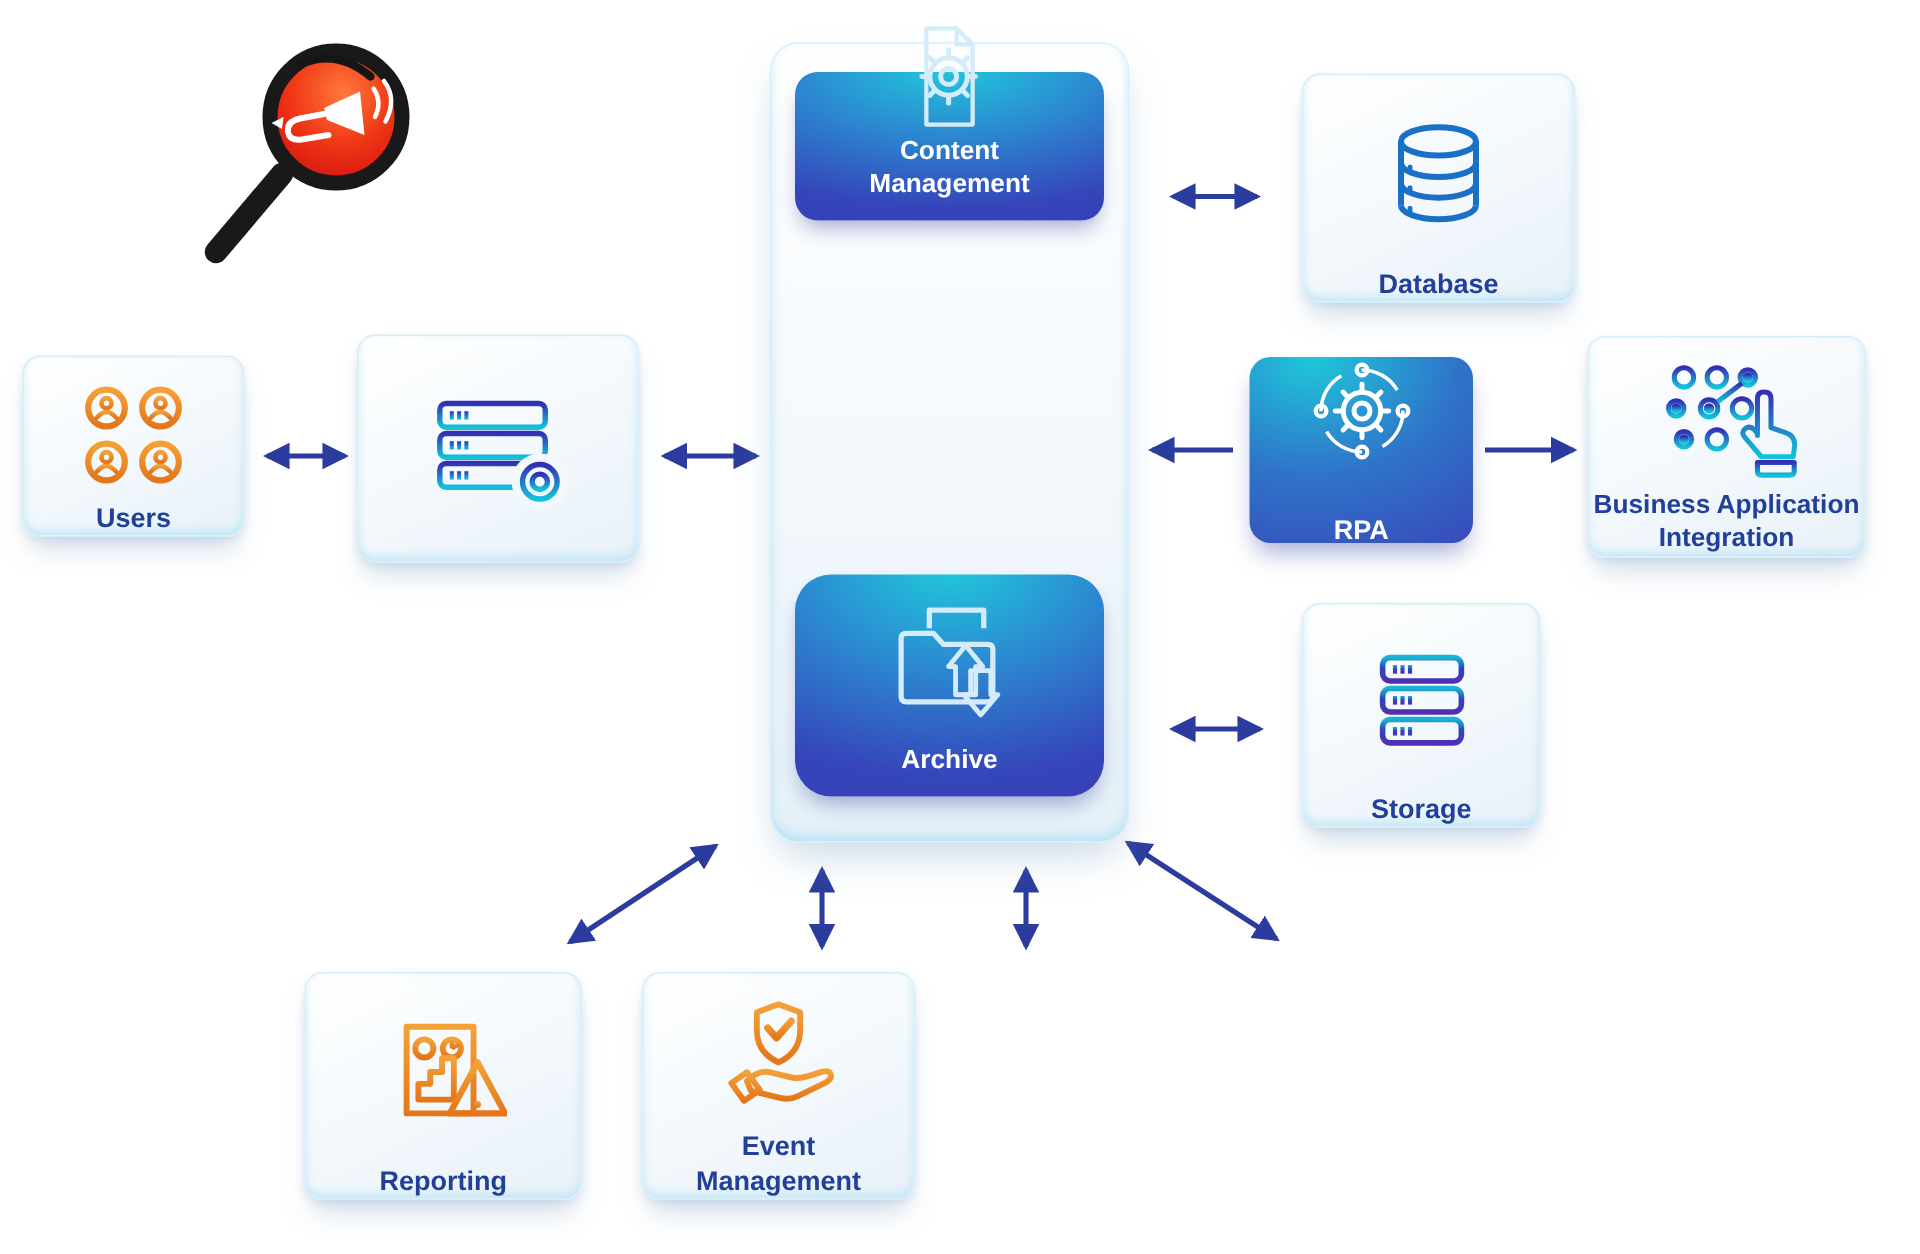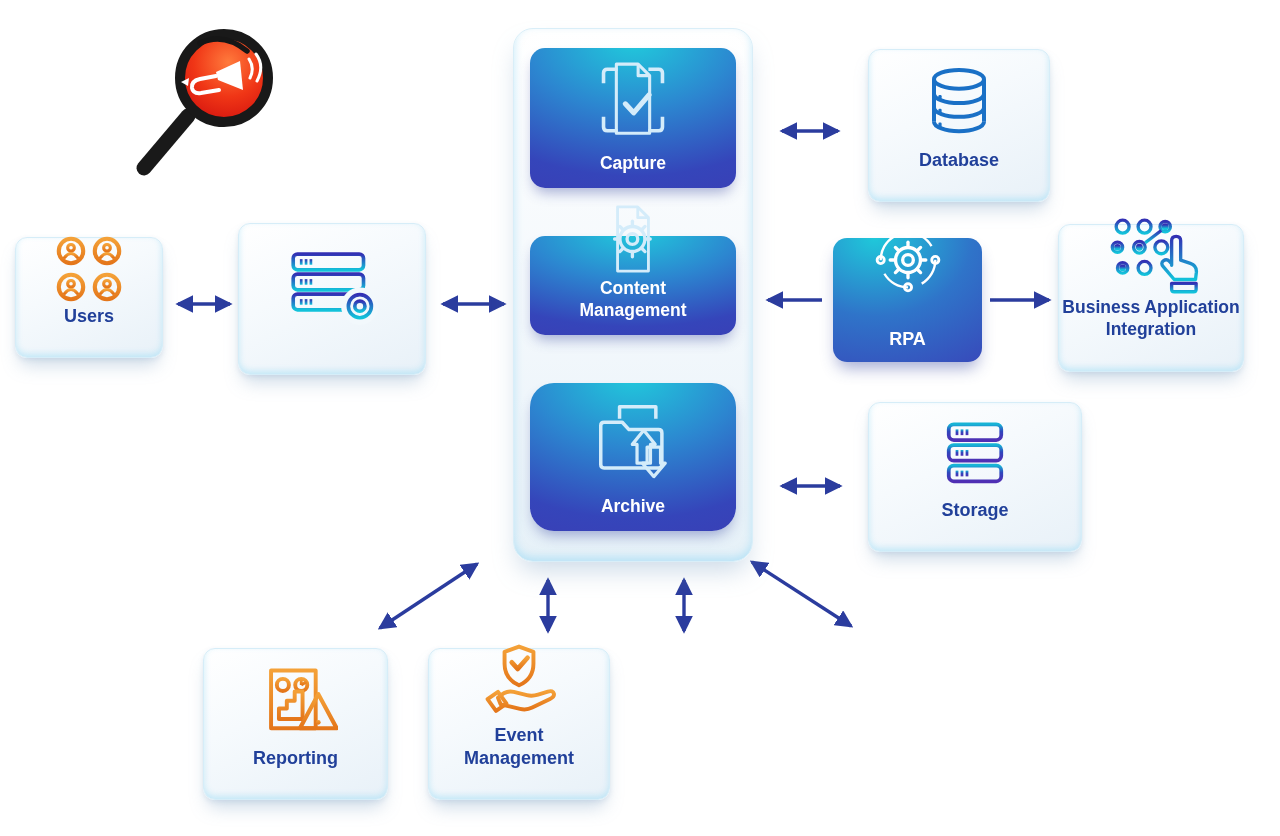--- a/index.html
+++ b/index.html
@@ -8,21 +8,21 @@
 
   
   .card{
     position:absolute; box-sizing:border-box;
     border-radius:12px;
     background:linear-gradient(155deg,#ffffff 0%,#f6fafd 40%,#e8f1f8 100%);
     border:1px solid #d6edf8;
     box-shadow:0 12px 18px -5px rgba(125,160,195,.38), 0 2px 5px rgba(125,160,195,.18),
                inset 0 -3px 6px rgba(140,214,245,.45);
     display:flex; flex-direction:column; align-items:center; justify-content:flex-end;
-    padding-bottom:30px;
+    padding-bottom:1px;
   }
   .card .iconwrap{flex:1; display:flex; align-items:center; justify-content:center; width:100%; padding-top:8px;}
   .nlabel{color:#21409a; font-weight:700; font-size:18px; line-height:1.25; text-align:center;}
   .lw130{max-width:130px;} .lw140{max-width:140px;} .lw180{max-width:186px; font-size:17.5px;}
 
   
   .platform{
     position:absolute; left:513px; top:28px; width:240px; height:534px; box-sizing:border-box;
     border-radius:20px;
     background:linear-gradient(180deg,#ffffff 0%,#f3f8fc 55%,#e6f1f8 100%);
@@ -39,21 +39,21 @@
   }
   .module .iconwrap{flex:1; display:flex; align-items:center; justify-content:center;}
   .mlabel{color:#ffffff; font-weight:700; font-size:17.5px; line-height:1.3; text-align:center;}
   .m1{height:140px;} .m2{height:99px;} .m3{height:148px;border-radius:24px;}
 
   
   .gradcard{
     position:absolute; box-sizing:border-box; border-radius:14px;
     background:radial-gradient(145% 140% at 28% 0%, #1fc8da 0%, #2f74c9 45%, #3a3db6 100%);
     box-shadow:0 10px 16px -4px rgba(55,70,160,.45);
-    display:flex; flex-direction:column; align-items:center; justify-content:flex-end;
+    display:flex; flex-direction:column; align-items:center; justify-content:flex-start;
     padding-bottom:11px; color:#fff;gap:32px;
   }
   .gradcard .iconwrap{flex:1; display:flex; align-items:center; justify-content:center;}
 
   .arrows{position:absolute; left:0; top:0; pointer-events:none;}
   .logo{position:absolute; left:128px; top:16px;}
   svg{display:block;}
 </style>
 </head>
 <body>
@@ -110,34 +110,20 @@
       <path d="M72 27 Q96 16 119 35" stroke="#161616" stroke-width="5.5" fill="none" stroke-linecap="round"></path>
       <path d="M88 56 L112 45 L115 74 L90 64 Z" fill="#ffffff"></path>
       <path d="M88 60 l-16 3 q-9 2 -8 9 q1 6 9 5 l18 -3" stroke="#ffffff" stroke-width="4" fill="none" stroke-linecap="round"></path>
       <path d="M61 62 l-8 4 7 4 z" fill="#ffffff"></path>
       <path d="M121 43 q6 9 1 19" stroke="#ffffff" stroke-width="3" fill="none" stroke-linecap="round"></path>
       <path d="M128 38 q9 12 1 27" stroke="#ffffff" stroke-width="3" fill="none" stroke-linecap="round"></path>
     </svg>
   </div>
 
   <div class="platform">
-    <div class="module m1">
-      <div class="iconwrap">
-        <svg width="82" height="82" viewBox="0 0 64 64" fill="none" stroke="#d4ecfa" stroke-width="2.4" stroke-linejoin="round">
-          <path d="M20 8 H12 Q9 8 9 11 V19" stroke-width="2.8"></path>
-          <path d="M44 8 h8 q3 0 3 3 v8" stroke-width="2.8"></path>
-          <path d="M55 45 v8 q0 3 -3 3 h-8" stroke-width="2.8"></path>
-          <path d="M20 56 h-8 q-3 0 -3 -3 v-8" stroke-width="2.8"></path>
-          <path d="M19 4 H36 L45 13 V58 H19 Z"></path>
-          <path d="M36 4 v9 h9"></path>
-          <path d="M26 35 l6.5 7 12 -14" stroke-width="4" stroke-linecap="round"></path>
-        </svg>
-      </div>
-      <div class="mlabel lw140">Capture</div>
-    </div>
 
     <div class="module m2">
       <div class="iconwrap">
         <svg width="76" height="76" viewBox="0 0 64 64" fill="none" stroke="#d4ecfa" stroke-width="2.4" stroke-linejoin="round">
           <path d="M19 5 H36 L45 14 V59 H19 Z"></path>
           <path d="M36 5 v9 h9"></path>
           <g transform="translate(31.5,32)" stroke-linecap="round" stroke-width="2.8">
             <line y1="-11" y2="-15"></line>
               <line transform="rotate(45)" y1="-11" y2="-15"></line>
             <line transform="rotate(90)" y1="-11" y2="-15"></line>
@@ -288,21 +274,21 @@
         <circle cx="33" cy="42" r="5"></circle>
         <line x1="46" y1="13" x2="33.5" y2="22.5"></line>
         <line x1="16" y1="26" x2="24.5" y2="26"></line>
         <path d="M54 40 V21 q0 -3.5 3.5 -3.5 T61 21 V36 l7.5 2.5 q5 1.7 4.7 6.8 L72.5 51 H56 l-8.5 -10 q-2.3 -2.6 0.3 -4.6 q2.3 -1.7 4.6 0.6 L54 39 Z"></path>
         <path d="M54 54 h19 v4.5 q0 2 -2 2 h-15 q-2 0 -2 -2 z"></path>
       </svg>
     </div>
     <div class="nlabel lw180">Business Application Integration</div>
   </div>
 
-  <div class="card" style="left:868px;top:402px;width:214px;height:150px">
+  <div class="card" style="left:868px;top:402px;width:159px;height:150px">
     <div class="iconwrap">
       <svg width="80" height="80" viewBox="0 0 64 64" fill="none" stroke="url(#gST)" stroke-width="3" stroke-linejoin="round">
         <rect x="11" y="7.5" width="42" height="12.5" rx="4"></rect>
         <rect x="11" y="24" width="42" height="12.5" rx="4"></rect>
         <rect x="11" y="40.5" width="42" height="12.5" rx="4"></rect>
         <g fill="url(#gST)" stroke="none">
           <rect x="16.5" y="11.5" width="2.2" height="4.6"></rect>
             <rect x="20.5" y="11.5" width="2.2" height="4.6"></rect>
             <rect x="24.5" y="11.5" width="2.2" height="4.6"></rect>
           <rect x="16.5" y="28" width="2.2" height="4.6"></rect>

